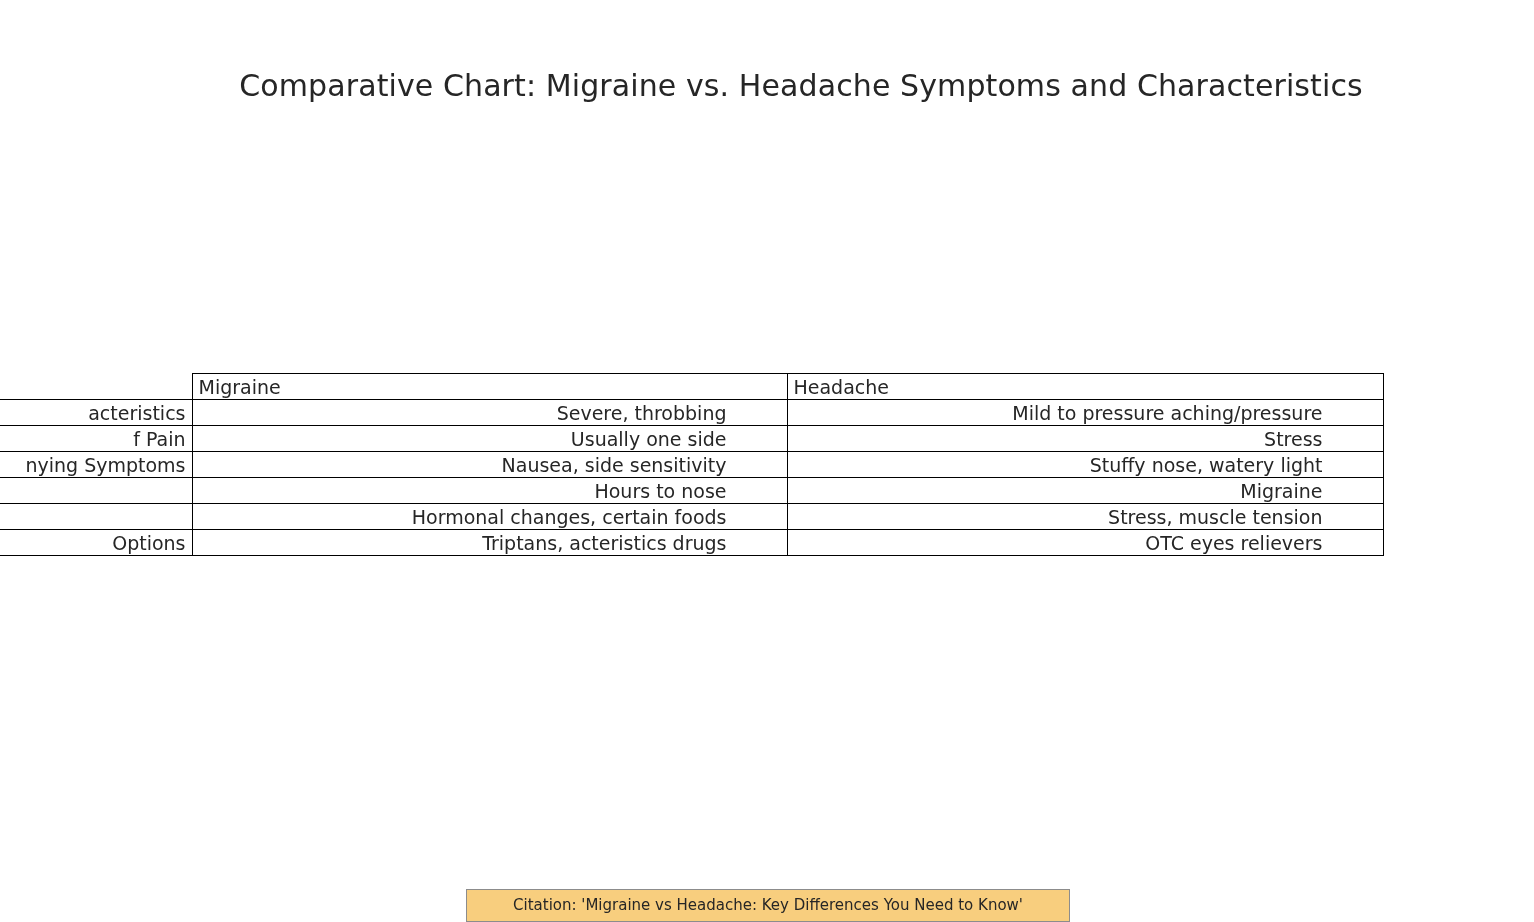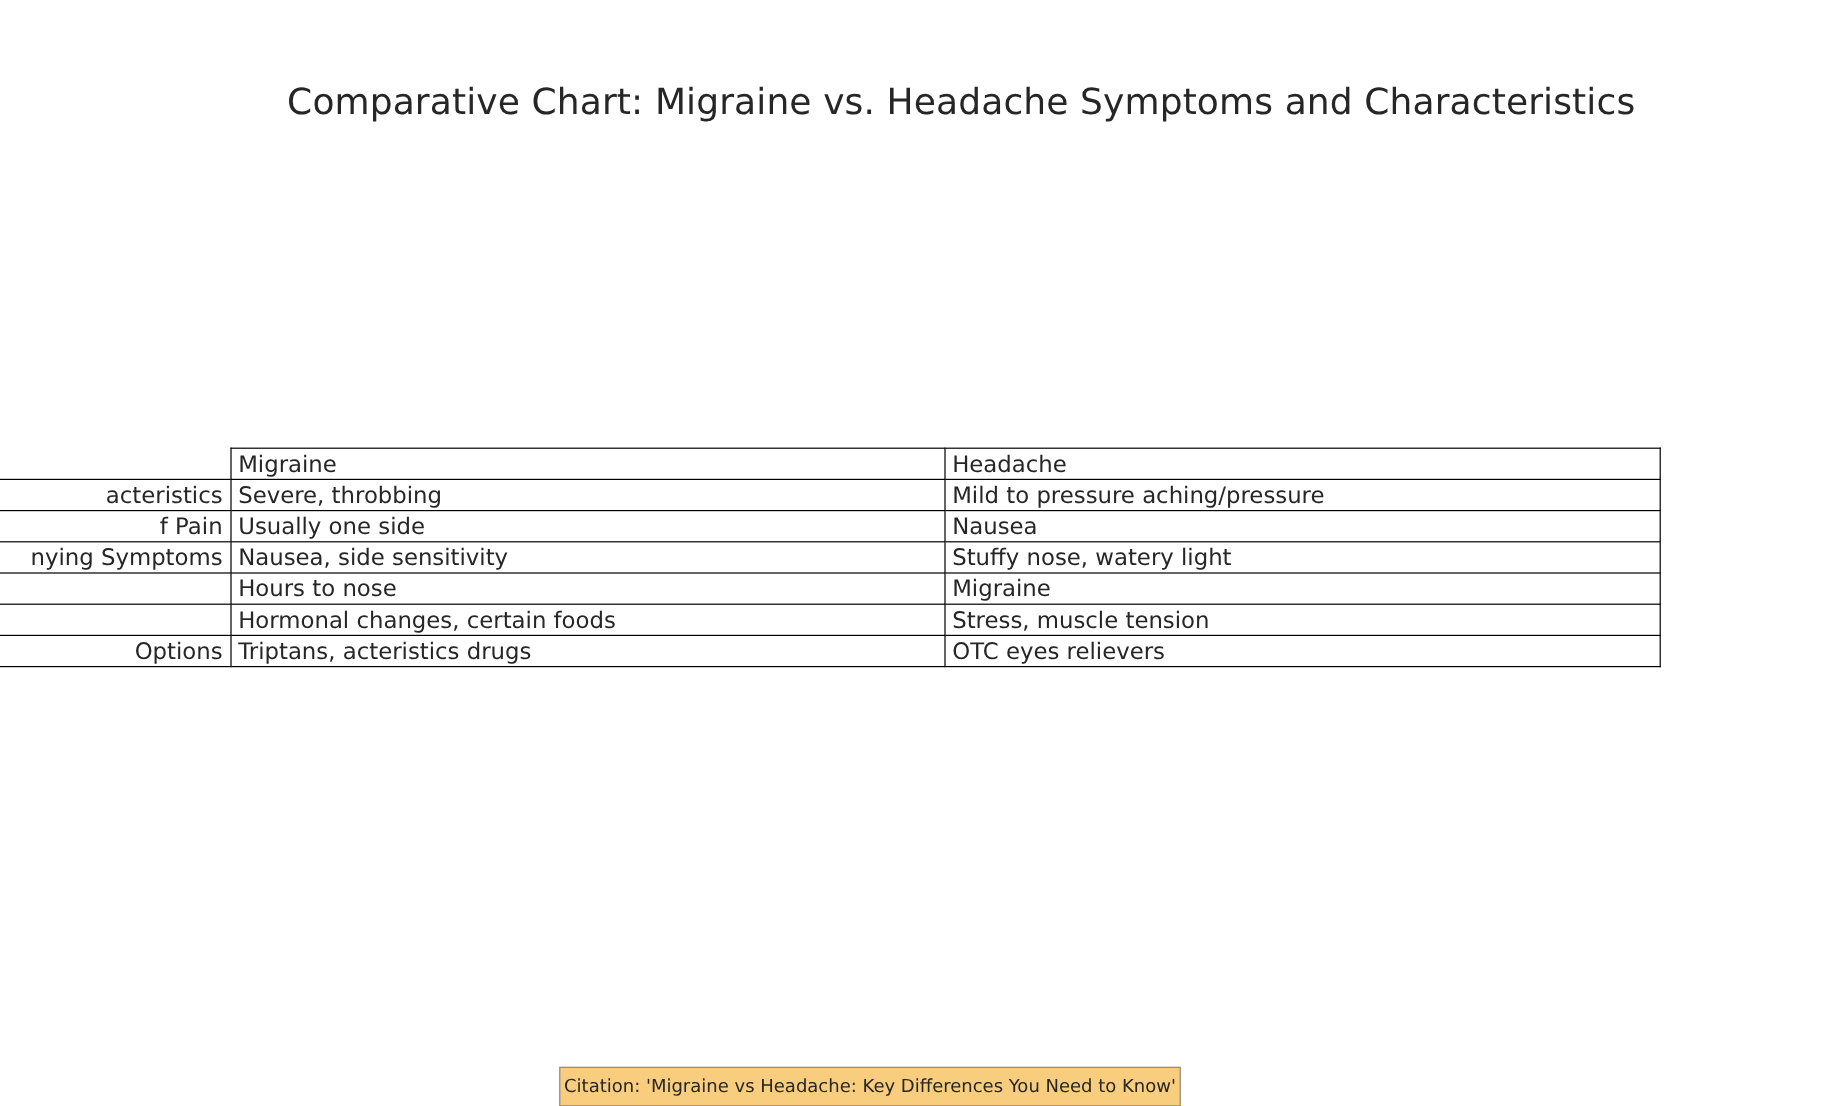--- a/index.html
+++ b/index.html
@@ -77,29 +77,29 @@
 
   
   table.cmp td.row-label {
     text-align: right;
     border-left: none;
     padding: 0 6px 0 6px;
   }
 
   
   table.cmp td.data {
-    text-align: left;
+    text-align: right;
   }
 
   
   .citation {
     position: absolute;
     left: 466px;
     top: 889px;
-    width: 518px;
+    width: 604px;
     height: 33px;
     box-sizing: border-box;
     background: #f8ce7e;
     border: 1.5px solid #8c8c8c;
     color: #262626;
     font-size: 15px;
     line-height: 30px;
     text-align: center;
     white-space: nowrap;
     overflow: hidden;
@@ -126,21 +126,21 @@
     </thead>
     <tbody>
       <tr>
         <td class="row-label">acteristics</td>
         <td class="data">Severe, throbbing</td>
         <td class="data">Mild to pressure aching/pressure</td>
       </tr>
       <tr>
         <td class="row-label">f Pain</td>
         <td class="data">Usually one side</td>
-        <td class="data">Nausea</td>
+        <td class="data">Stress</td>
       </tr>
       <tr>
         <td class="row-label">nying Symptoms</td>
         <td class="data">Nausea, side sensitivity</td>
         <td class="data">Stuffy nose, watery light</td>
       </tr>
       <tr>
         <td class="row-label"></td>
         <td class="data">Hours to nose</td>
         <td class="data">Migraine</td>

